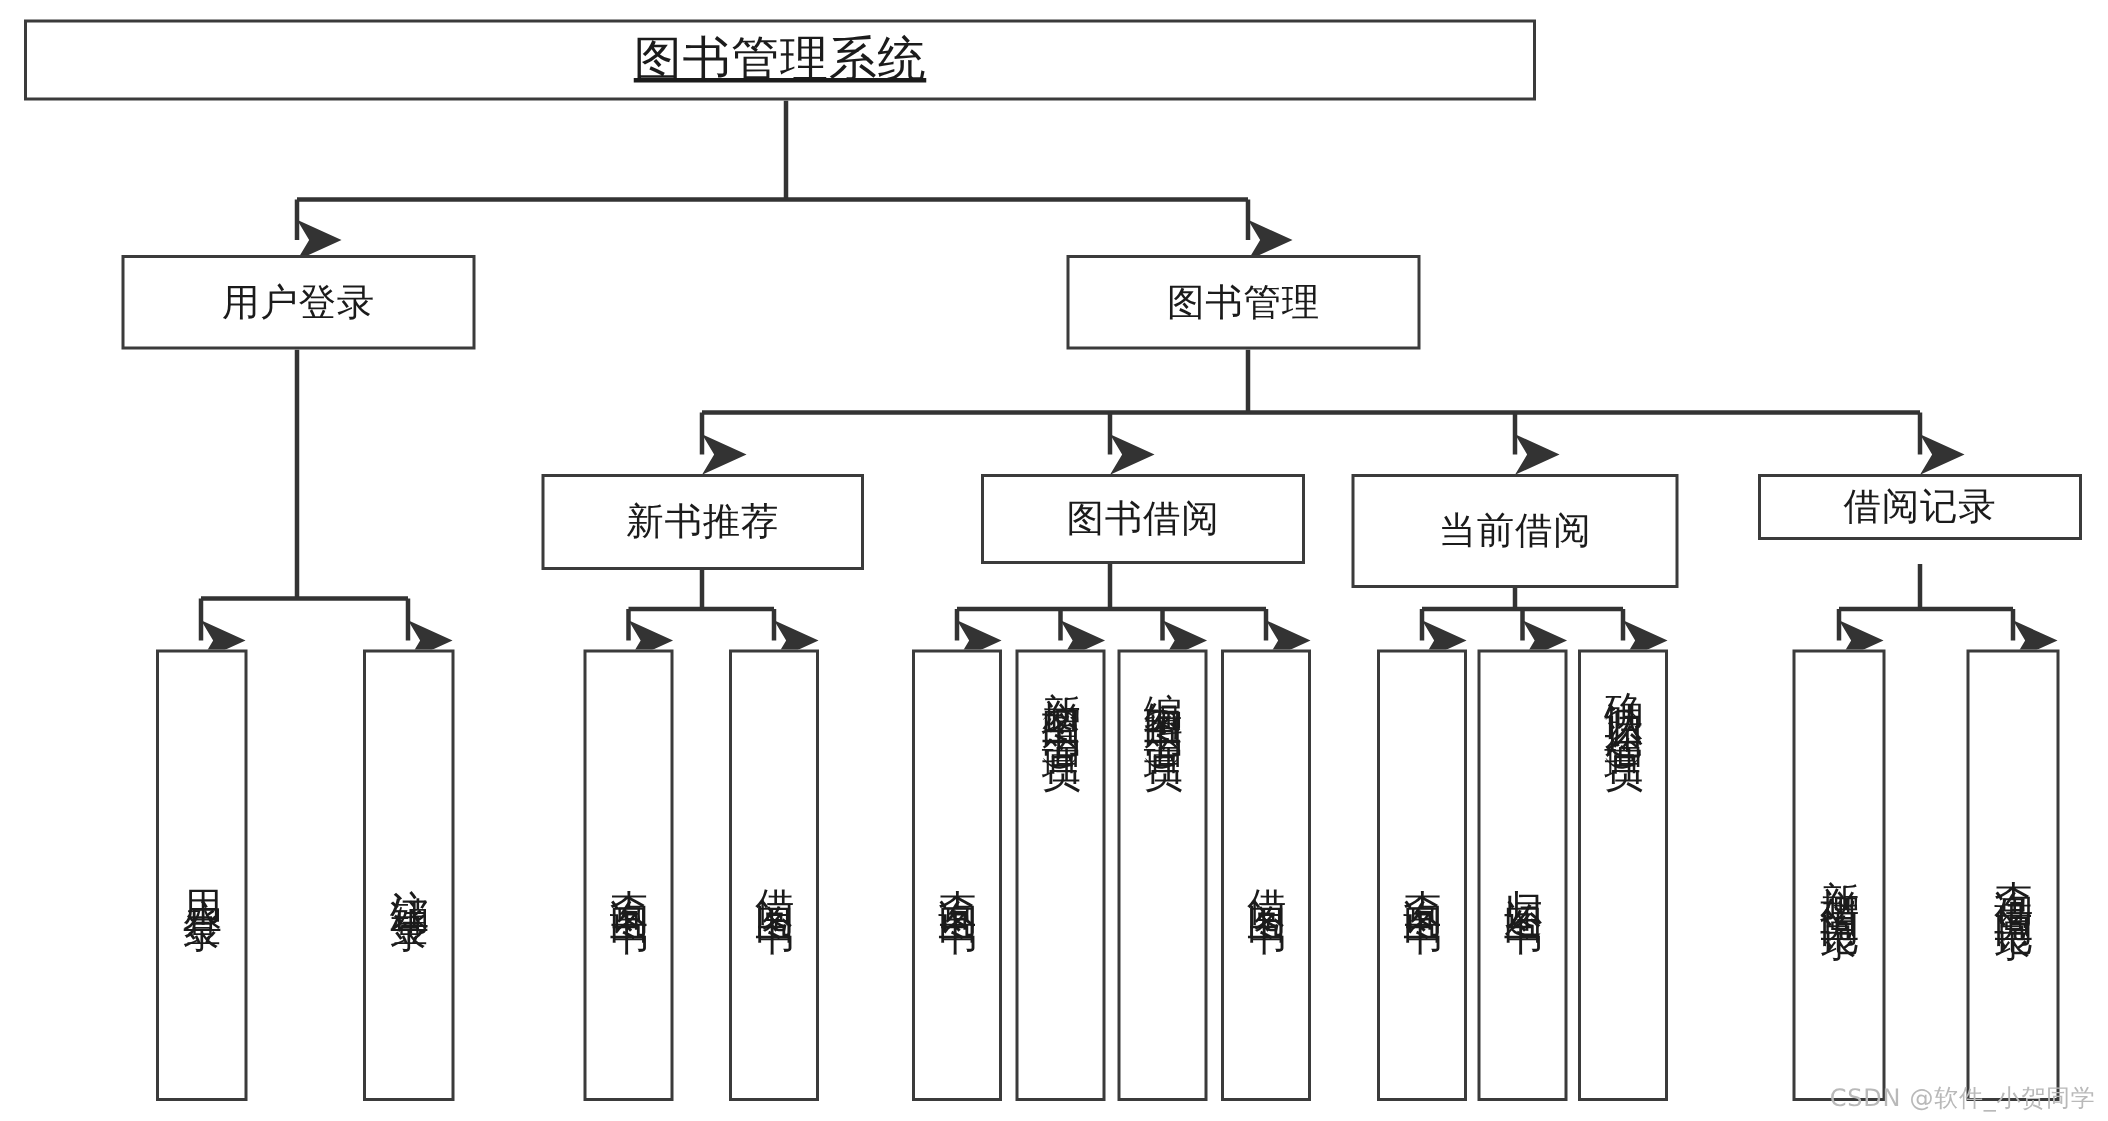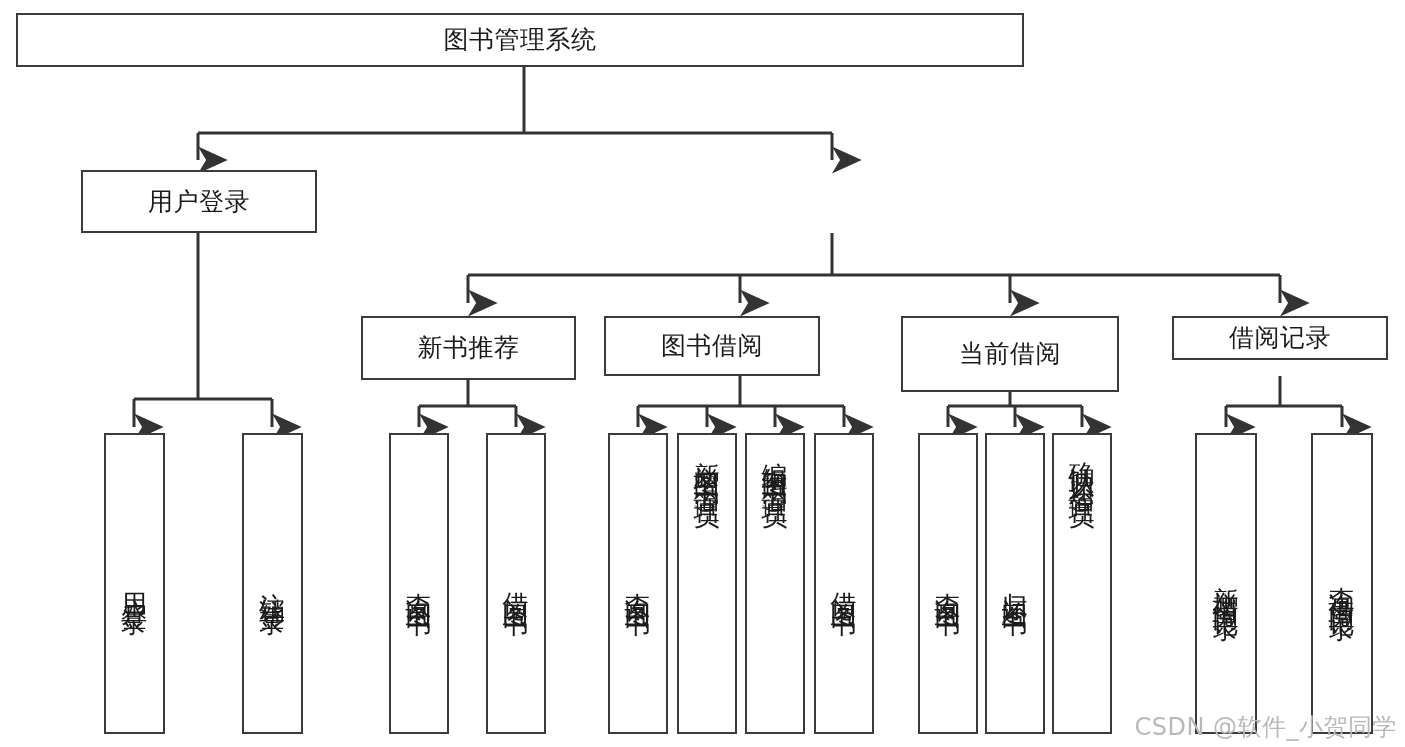--- a/index.html
+++ b/index.html
@@ -42,21 +42,22 @@
     text-align: center;
     line-height: 1.12;
     white-space: nowrap;
   }
   
   .node.h .lbl {
     font-size: 25px;
     letter-spacing: 0.5px;
   }
   .node.root .lbl {
-    font-size: 25px;
+    font-size: 32px;
+    text-decoration: underline;
   }
   
   .node.v {
     align-items: flex-start;
     padding-top: 6px;
   }
   .node.v .lbl {
     writing-mode: vertical-rl;
     text-orientation: upright;
     font-size: 26px;
@@ -66,21 +67,21 @@
     margin: 0 auto;
   }
   .node.v.centered {
     align-items: center;
     padding-top: 0;
   }
   #watermark {
     position: absolute;
     right: 8px;
     bottom: 4px;
-    font-size: 24px;
+    font-size: 16px;
     color: #b9b9b9;
     letter-spacing: 0.5px;
     z-index: 3;
     white-space: nowrap;
     font-family: "DejaVu Sans", "Liberation Sans", sans-serif;
   }
 </style>
 </head>
 <body>
 
@@ -136,25 +137,28 @@
     </g>
   </svg>
 
   <div class="node h root" style="left:16px; top:13px; width:1008px; height:54px;">
     <span class="lbl">图书管理系统</span>
   </div>
 
   <div class="node h" style="left:81px; top:170px; width:236px; height:63px;">
     <span class="lbl">用户登录</span>
   </div>
+  <div class="node h" style="left:711px; top:170px; width:236px; height:63px;">
+    <span class="lbl">图书管理</span>
+  </div>
 
   <div class="node h" style="left:361px; top:316px; width:215px; height:64px;">
     <span class="lbl">新书推荐</span>
   </div>
-  <div class="node h" style="left:604px; top:316px; width:216px; height:60px;">
+  <div class="node h" style="left:654px; top:316px; width:216px; height:60px;">
     <span class="lbl">图书借阅</span>
   </div>
   <div class="node h" style="left:901px; top:316px; width:218px; height:76px;">
     <span class="lbl">当前借阅</span>
   </div>
   <div class="node h" style="left:1172px; top:316px; width:216px; height:44px;">
     <span class="lbl">借阅记录</span>
   </div>
 
   <div class="node v centered" style="left:104px; top:433px; width:61px; height:301px;">

